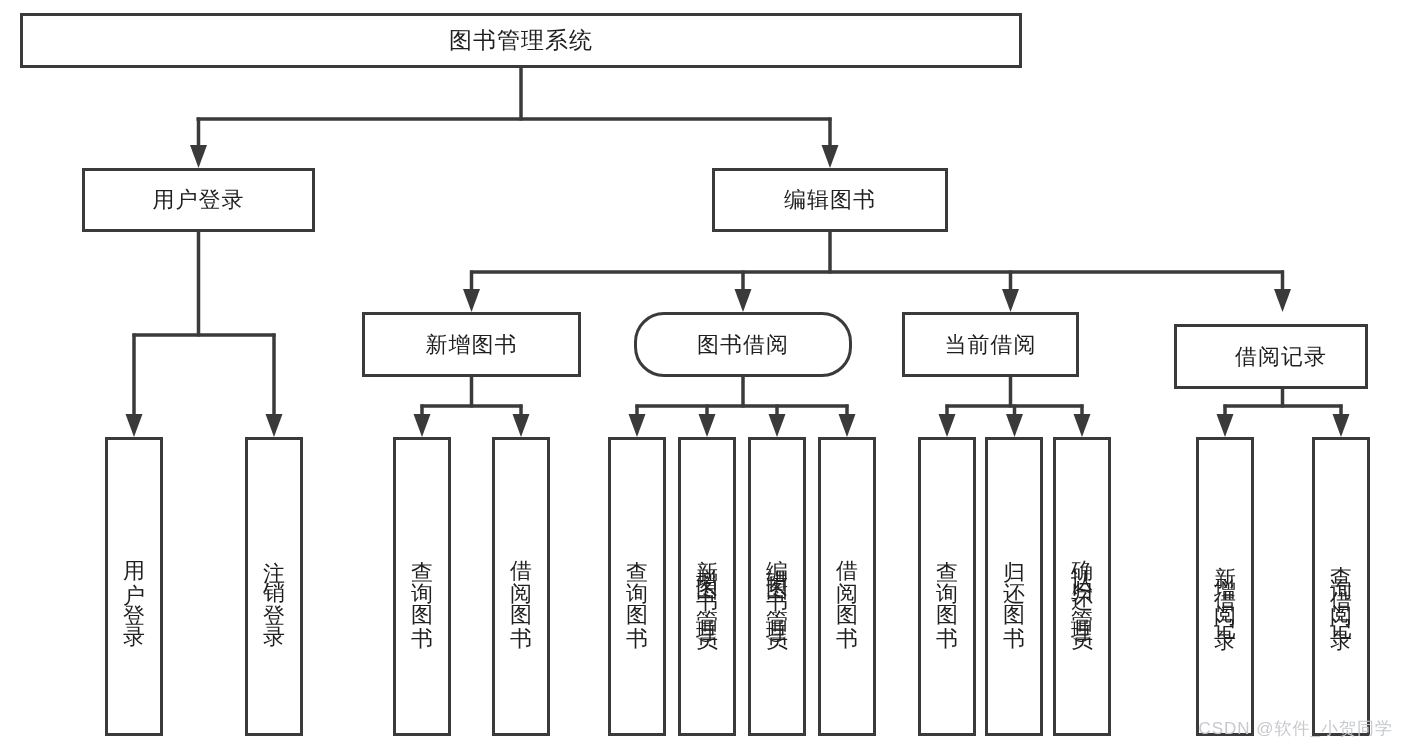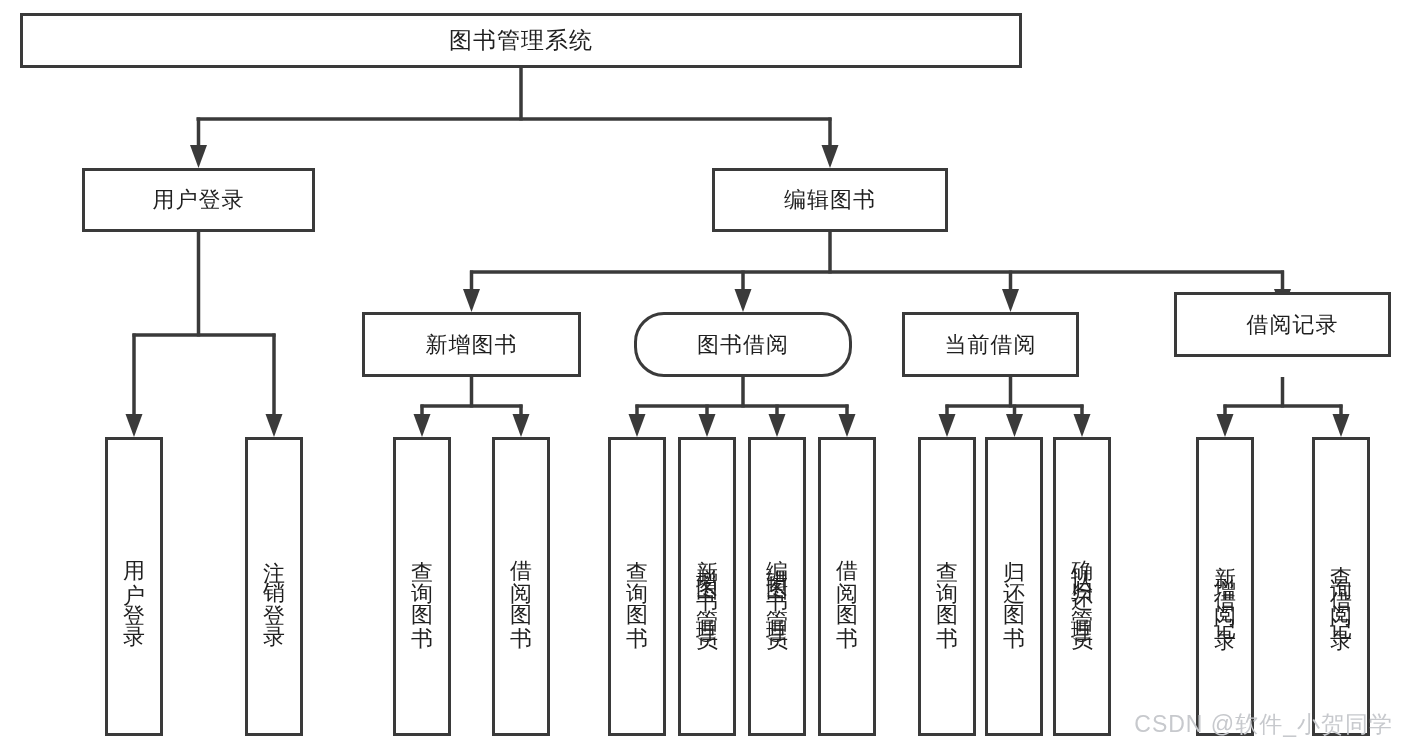--- a/index.html
+++ b/index.html
@@ -34,40 +34,40 @@
 
   
   #root{left:20px;top:13px;width:1002px;height:55px;font-size:23px;}
   
   #user_login{left:82px;top:168px;width:233px;height:64px;}
   #book_mgmt{left:712px;top:168px;width:236px;height:64px;}
   
   #new_book_rec{left:362px;top:312px;width:219px;height:65px;}
   #book_borrow{left:634px;top:312px;width:218px;height:65px;border-radius:30px;}
   #current_borrow{left:902px;top:312px;width:177px;height:65px;}
-  #borrow_records{left:1174px;top:292px;width:217px;height:65px;padding-left:20px;}
+  #borrow_records{left:1174px;top:324px;width:194px;height:65px;padding-left:20px;}
   
   #leaf_user_login{left:105px;}
   #leaf_logout{left:245px;}
   #leaf_query_book_rec{left:393px;}
   #leaf_borrow_book_rec{left:492px;}
   #leaf_query_book_borrow{left:608px;}
   #leaf_add_book_admin{left:678px;}
   #leaf_edit_book_admin{left:748px;}
   #leaf_borrow_book_borrow{left:818px;}
   #leaf_query_book_current{left:918px;}
   #leaf_return_book{left:985px;}
   #leaf_confirm_return_admin{left:1053px;}
   #leaf_add_borrow_record{left:1196px;}
   #leaf_query_borrow_record{left:1312px;}
 
   .watermark{
     position:absolute;
     right:12px;bottom:7px;
-    font-size:23px;
+    font-size:17px;
     color:#c7c9cd;
     letter-spacing:1px;
     z-index:3;
     white-space:nowrap;
   }
 </style>
 </head>
 <body>
 
 <div class="canvas">

